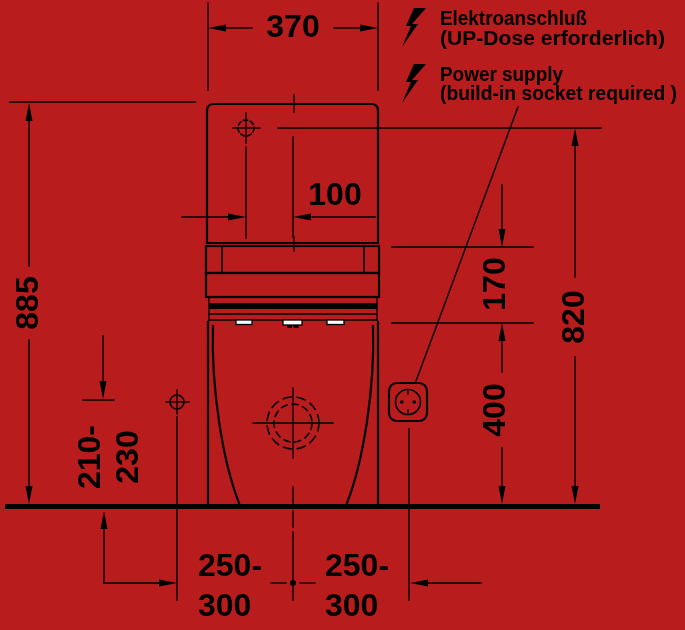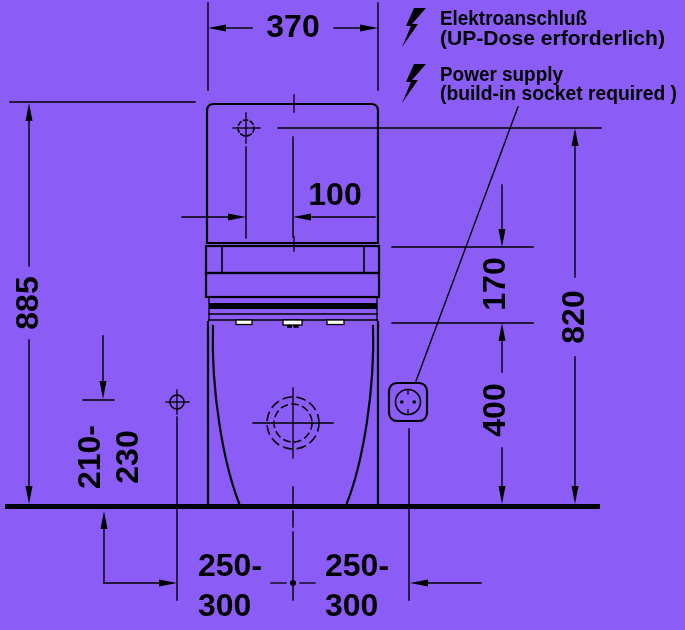--- a/index.html
+++ b/index.html
@@ -1,16 +1,16 @@
 <!DOCTYPE html>
 <html><head>
 <meta charset="utf-8">
 <style>
   html,body{margin:0;padding:0;background:#fff;}
-  #stage{position:relative;width:685px;height:630px;background:#8b5cf6;overflow:hidden;}
+  #stage{position:relative;width:685px;height:630px;background:#b91c1c;overflow:hidden;}
   svg{display:block;}
   svg text{font-family:"Liberation Sans", sans-serif;font-weight:bold;fill:#000;}
   .dimtxt{font-size:32px;}
   .note{font-size:20px;}
   .ln{stroke:#000;stroke-width:2.2;fill:none;stroke-linecap:square;}
   .md{stroke:#000;stroke-width:1.6;fill:none;stroke-linecap:square;}
   .thin{stroke:#000;stroke-width:1.3;fill:none;stroke-linecap:square;}
   .dim{stroke:#000;stroke-width:1.4;fill:none;stroke-linecap:square;}
   .blk{fill:#000;stroke:none;}
   .wht{fill:#fff;stroke:#000;stroke-width:1.3;}

